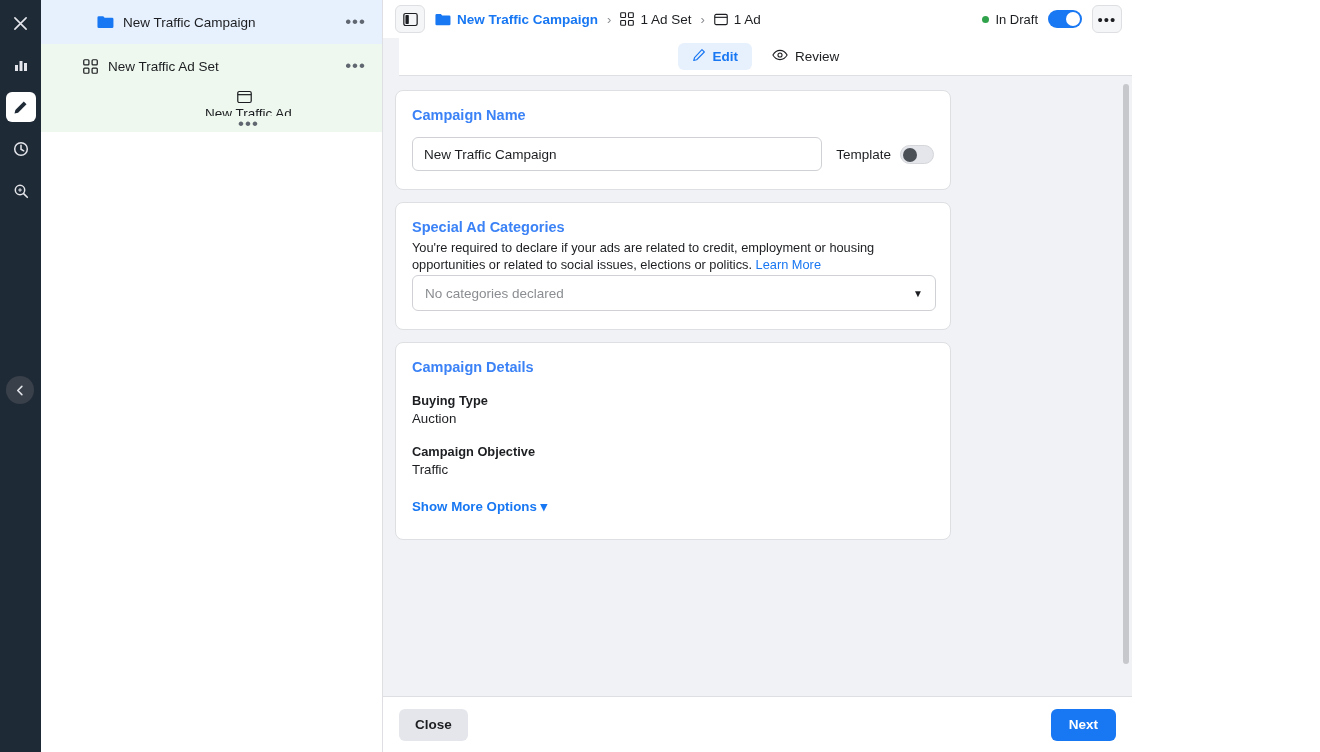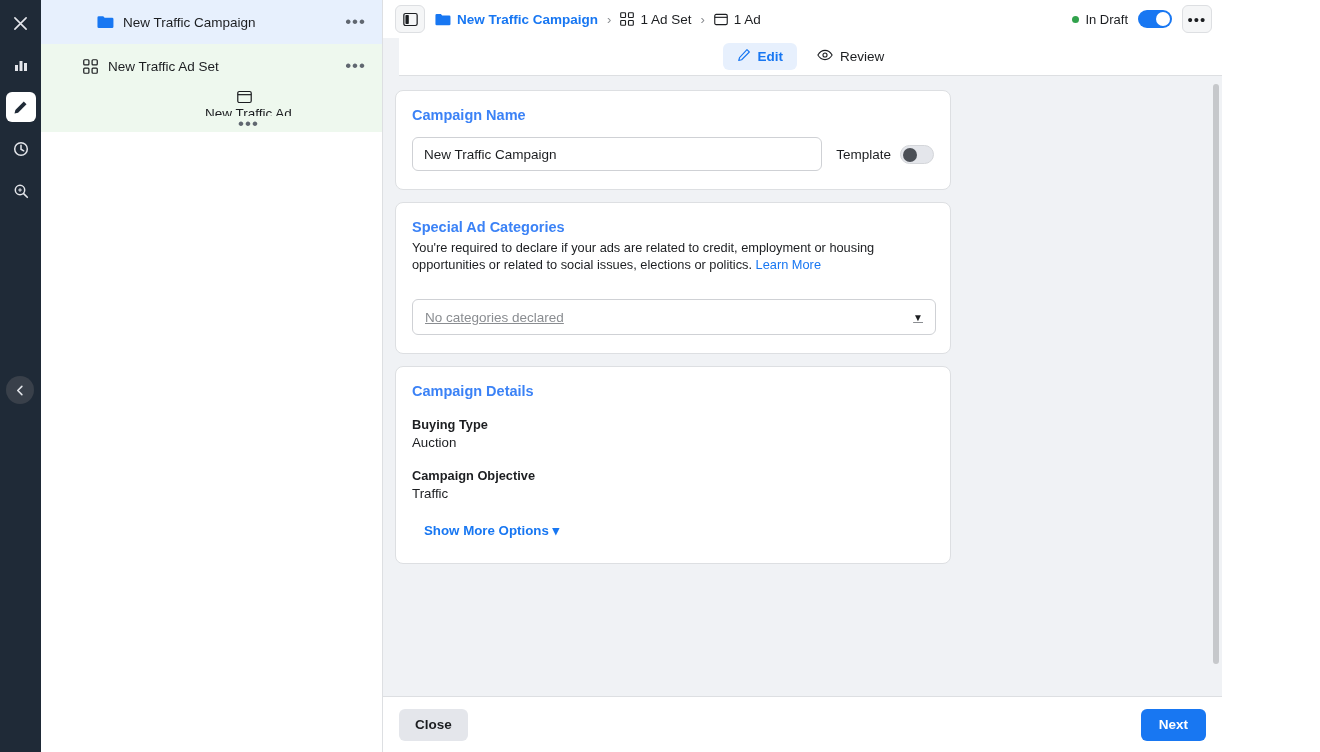--- a/index.html
+++ b/index.html
@@ -4,21 +4,21 @@
 <style>
   * { box-sizing: border-box; margin: 0; padding: 0; }
   html, body {
     width: 1320px; height: 752px;
     font-family: "Liberation Sans", sans-serif;
     background: #ffffff;
     overflow: hidden;
   }
   .app {
     position: relative;
-    width: 1222px; height: 752px;
+    width: 1132px; height: 752px;
     display: flex;
   }
 
   
   .rail {
     width: 41px;
     background: #1f2a37;
     display: flex;
     flex-direction: column;
     align-items: center;
@@ -229,42 +229,41 @@
   .template-label { font-size: 13.5px; color: #1c1e21; }
   .toggle-off {
     width: 34px; height: 19px; border-radius: 10px;
     background: #e4e6eb; border: 1px solid #d4d6da; position: relative; cursor: pointer;
   }
   .toggle-off .knob {
     position: absolute; top: 2px; left: 2px;
     width: 14px; height: 14px; border-radius: 50%; background: #4b4f56;
   }
   .select {
-    margin-top: 26px;
+    margin-top: 2px;
     width: 524px; height: 36px;
     border: 1px solid #cfd1d5;
     border-radius: 6px;
     display: flex; align-items: center;
     padding: 0 12px;
     font-size: 13.5px;
     color: #8a8d91;
     background: #ffffff;
     cursor: pointer;
-    text-decoration: underline;
   }
   .select .caret { margin-left: auto; color: #1c1e21; font-size: 10px; }
   .field-label {
     font-size: 12.8px; font-weight: bold; color: #1c1e21;
     margin-top: 18px;
   }
   .field-value { font-size: 13.3px; color: #1c1e21; margin-top: 3px; }
   .show-more {
     margin-top: 22px;
     font-size: 13.3px; font-weight: bold; color: #1877f2;
-    cursor: pointer; display: inline-block; margin-left: 12px;
+    cursor: pointer; display: inline-block;
   }
 
   
   .vscroll {
     position: absolute;
     right: 3px; top: 8px;
     width: 6px; height: 580px;
     background: #c6c8cb;
     border-radius: 3px;
   }

